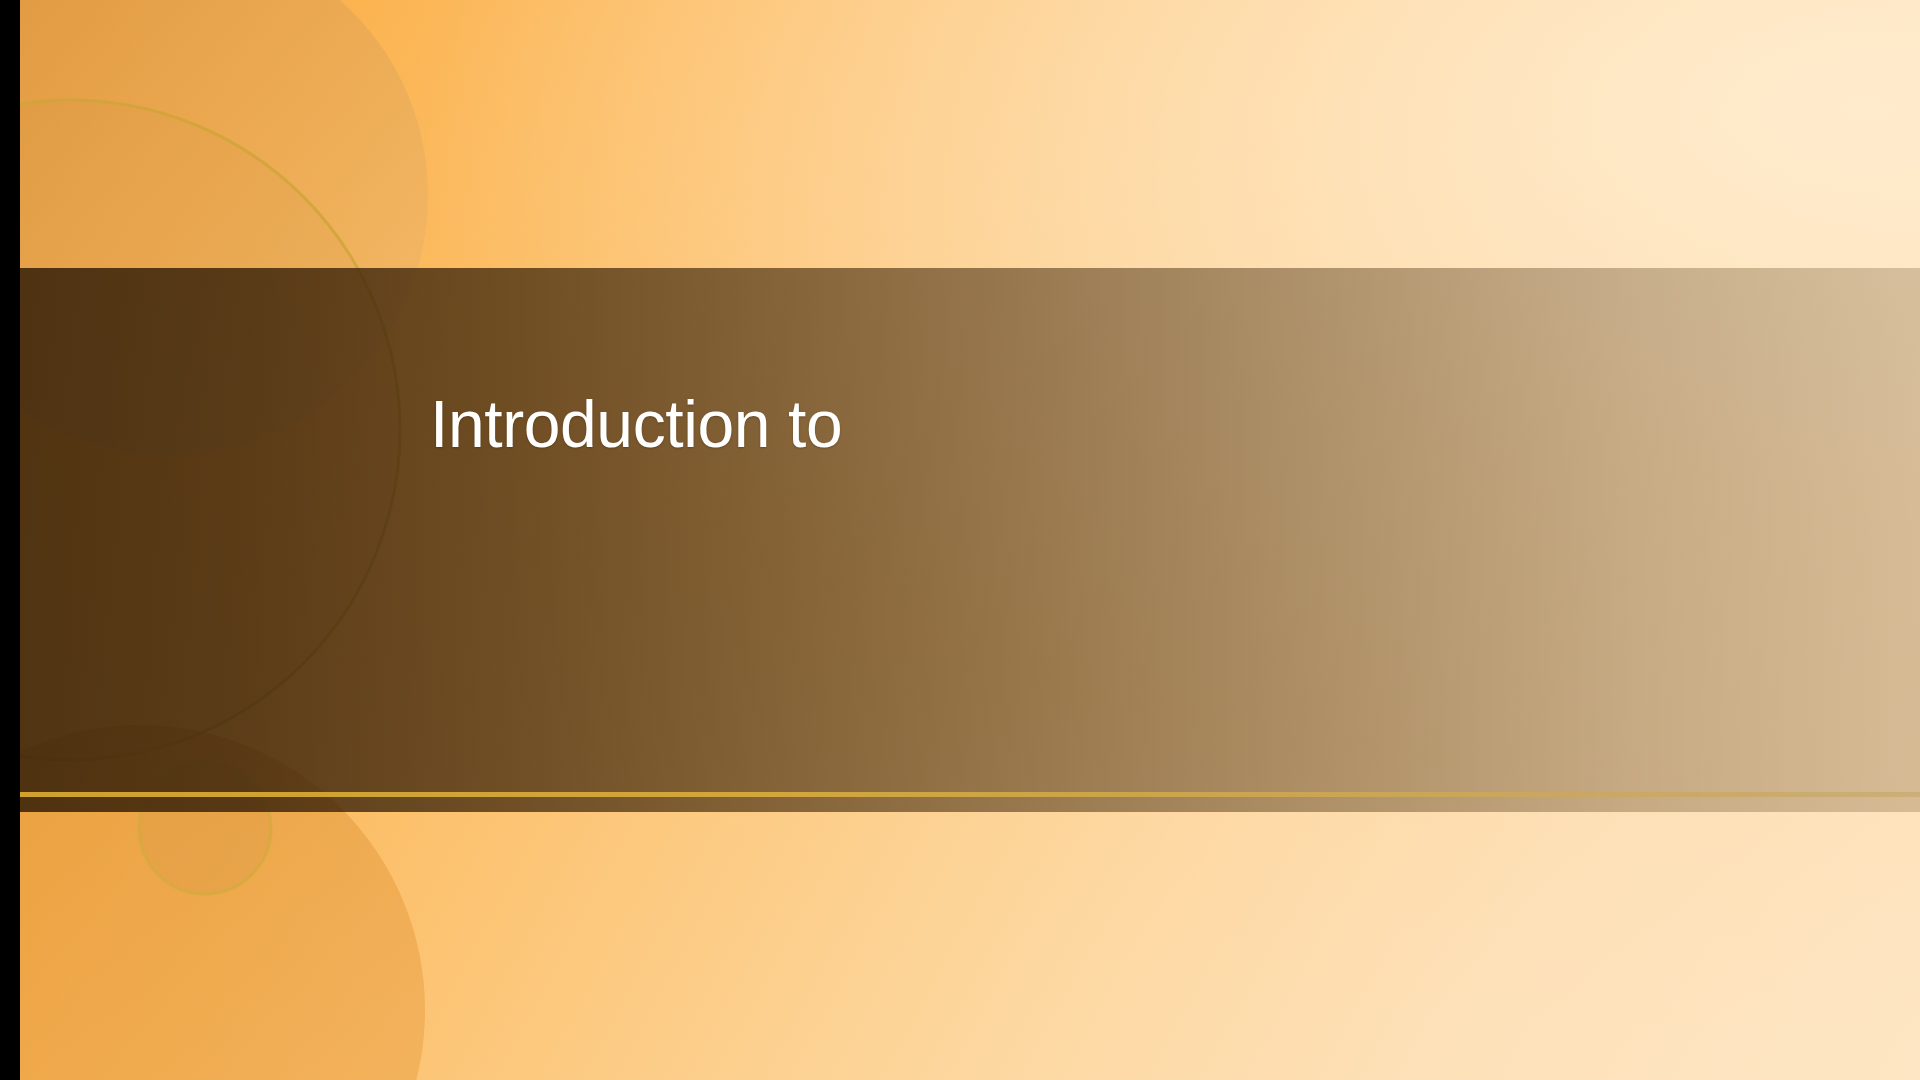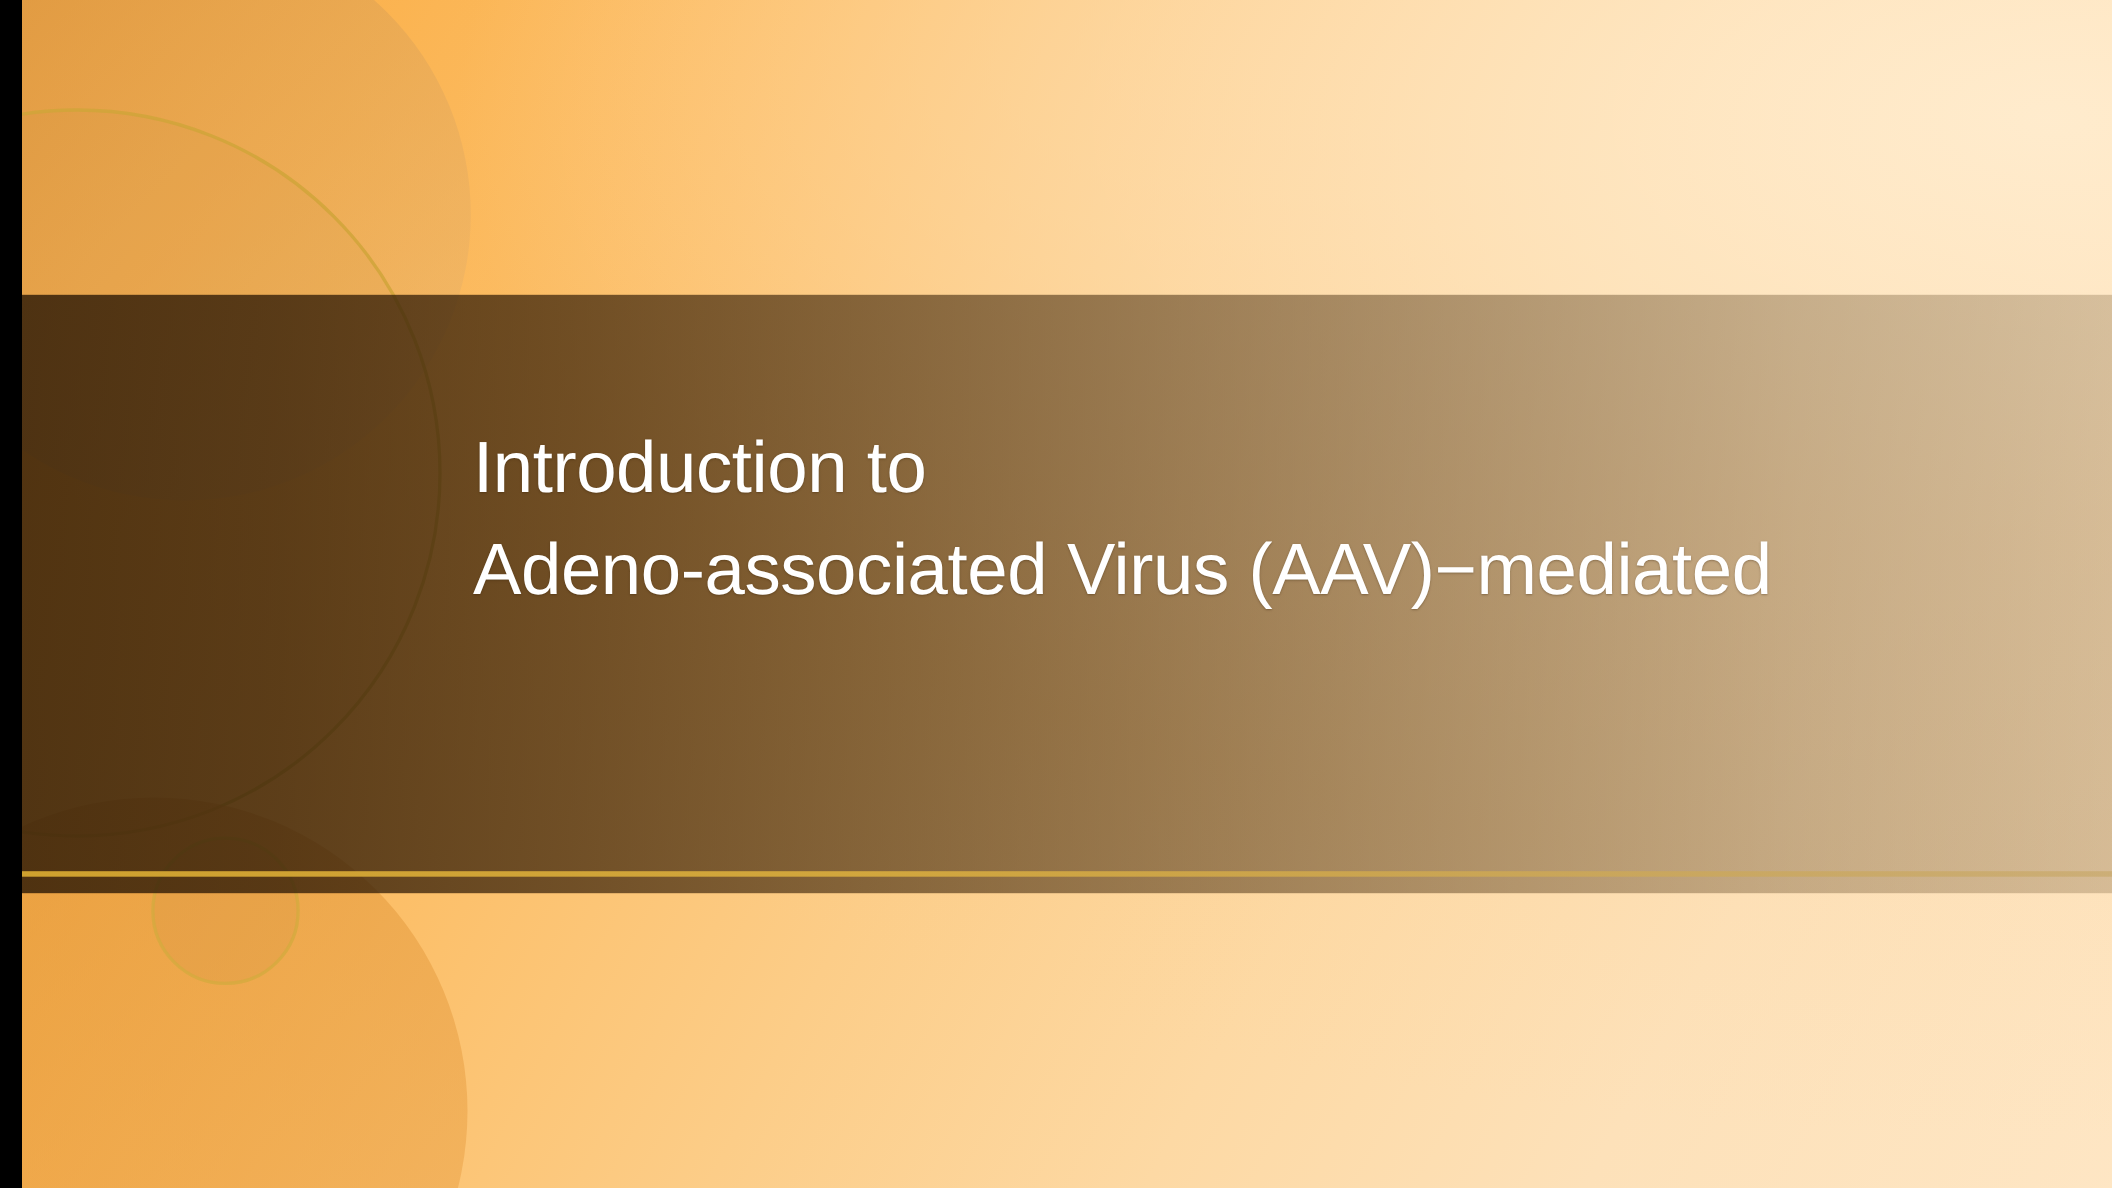--- a/index.html
+++ b/index.html
@@ -136,16 +136,15 @@
 
       <circle cx="185" cy="828" r="66" fill="rgba(190,135,58,0.12)" stroke="rgba(212,170,62,0.80)" stroke-width="3"></circle>
     </svg>
   </div>
 
   <div class="band"></div>
   <div class="band-rule"></div>
 
   <div class="title-block">
     <span class="title-line">Introduction to</span>
-    <span class="title-line">Adeno-associated Virus (AAV)−mediated</span>
   </div>
 
 </div>
 
 </body></html>

